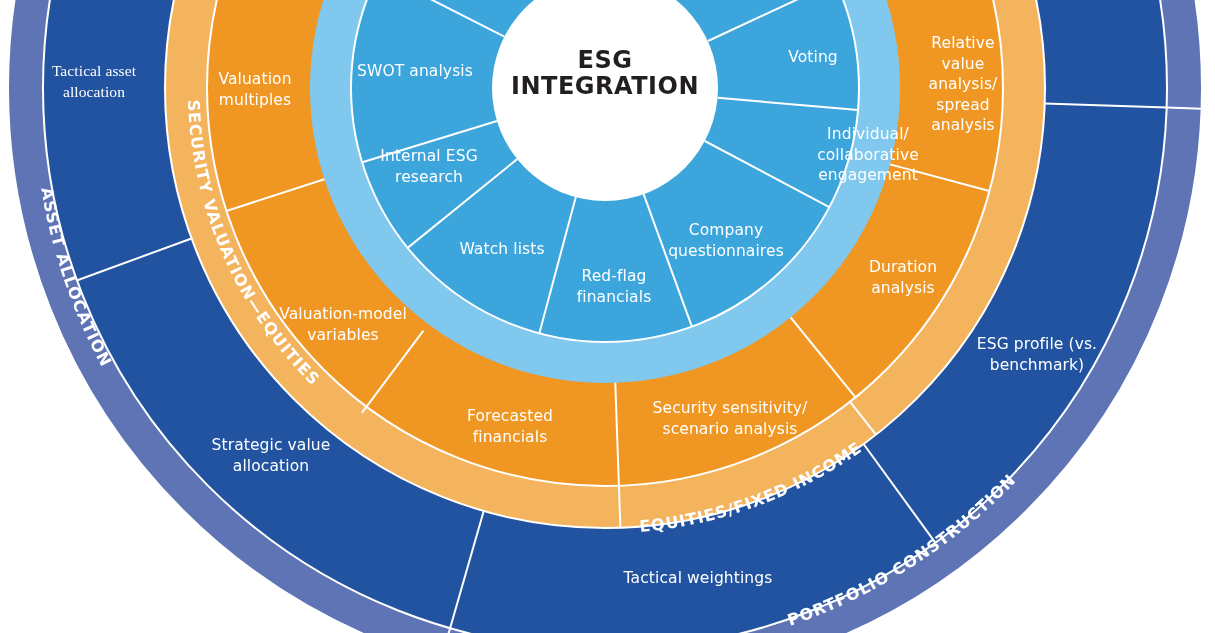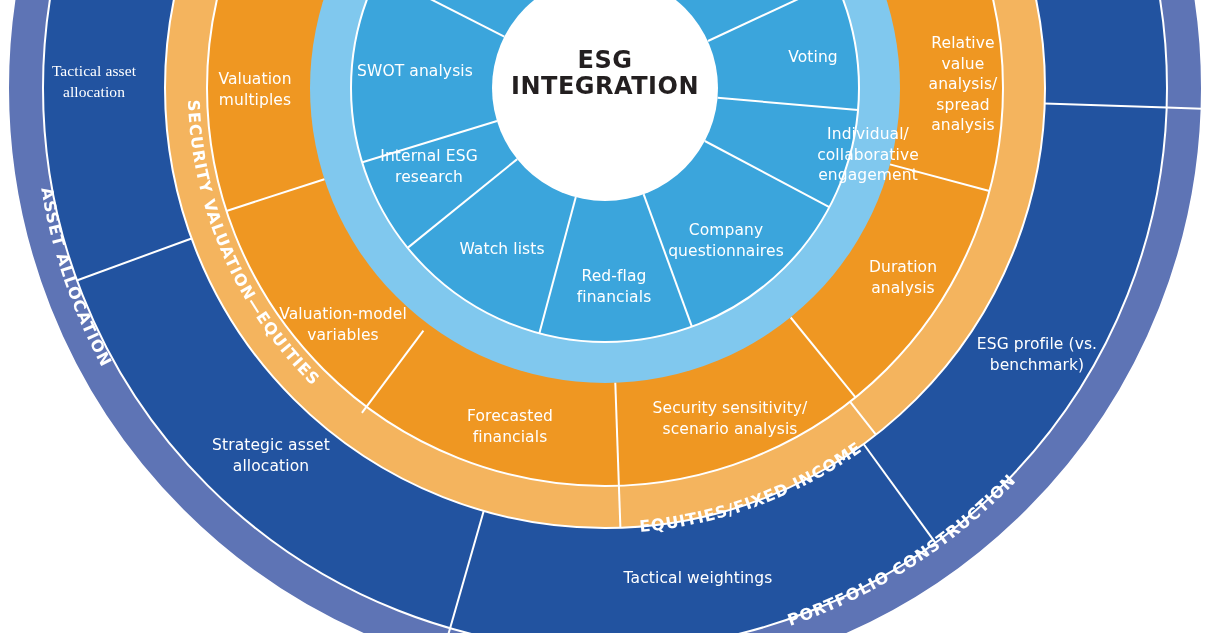--- a/index.html
+++ b/index.html
@@ -125,17 +125,17 @@
 <div class="lbl" style="left:903px;top:277px;">Duration
 analysis</div>
 <div class="lbl" style="left:963px;top:84px;">Relative
 value
 analysis/
 spread
 analysis</div>
 
 <div class="lbl" style="left:94px;top:81px;font-family:Liberation Serif, serif;">Tactical asset
 allocation</div>
-<div class="lbl" style="left:271px;top:455px;">Strategic asset
+<div class="lbl" style="left:271px;top:455px;">Strategic value
 allocation</div>
 <div class="lbl" style="left:698px;top:578px;">Tactical weightings</div>
 <div class="lbl" style="left:1037px;top:354px;">ESG profile (vs.
 benchmark)</div>
 
 </body></html>

